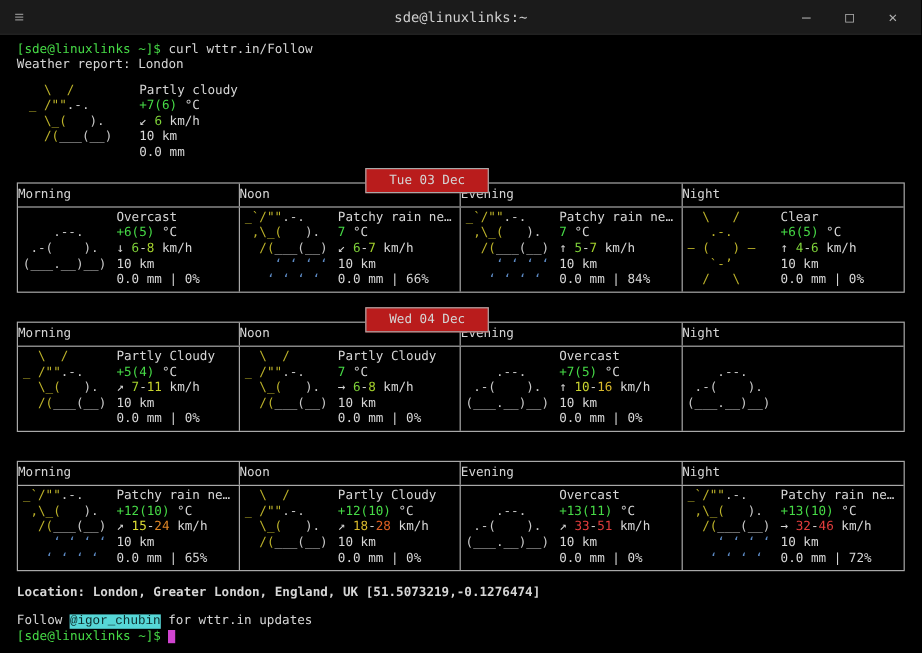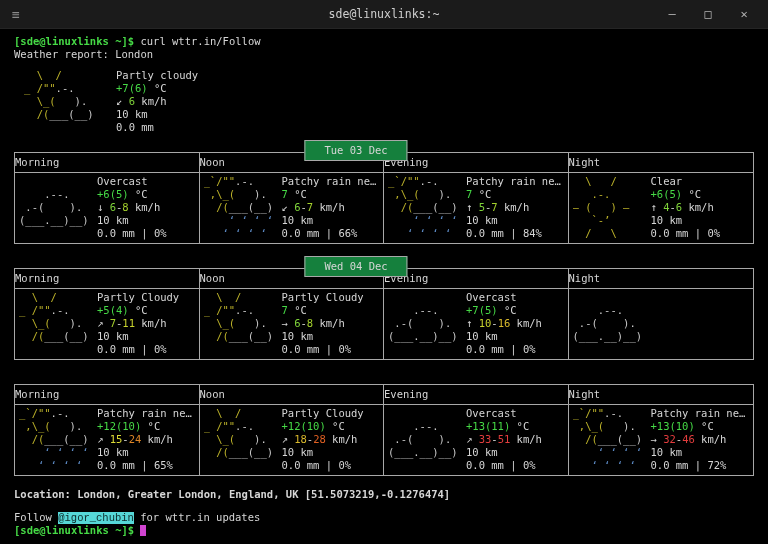--- a/index.html
+++ b/index.html
@@ -9,21 +9,21 @@
             position:relative;border-bottom:1px solid #252525;}
   .hamburger{position:absolute;left:12px;color:#8a8a8a;font-size:13px;cursor:default;}
   .title{margin:0 auto;color:var(--titleFg);font-size:11.5px;}
   .controls{position:absolute;right:6px;display:flex;}
   .controls span{width:36px;text-align:center;color:#b3b3b3;font-size:12px;cursor:default;}
   .terminal{height:516px;overflow:hidden;padding:6px 0 0 14px;background:#000;
             font-size:10.5px;line-height:13px;color:var(--fg);}
   .line{white-space:pre;height:13px;}
   pre{margin:0;font:inherit;white-space:pre;}
   .green{color:var(--green);}
-  .bold{font-weight:bold;}
+  .bold{font-weight:normal;}
   .c-fg{color:var(--fg);}
   .c-sun{color:var(--sun);}
   .c-cloud{color:var(--cloud);}
   .c-rain{color:var(--rain);}
   .c-green{color:var(--green);}
   .c-w118{color:var(--w118);} .c-w154{color:var(--w154);} .c-w190{color:var(--w190);}
   .c-w226{color:var(--w226);} .c-w220{color:var(--w220);} .c-w208{color:var(--w208);}
   .c-w202{color:var(--w202);} .c-w196{color:var(--w196);}
   #current{display:flex;margin:8px 0 0 10px;}
   #current .art{margin-right:20px;}
@@ -32,21 +32,21 @@
             box-sizing:border-box;}
   #tables .fc-table:first-child{margin-top:18px;}
   .fc-head{display:grid;grid-template-columns:repeat(4,1fr);border-bottom:1px solid var(--border);}
   .fc-head>div{text-align:left;padding:3px 0;border-right:1px solid var(--border);}
   .fc-head>div:last-child{border-right:none;}
   .fc-body{display:grid;grid-template-columns:repeat(4,1fr);}
   .fc-cell{display:flex;border-right:1px solid var(--border);padding:2px 2px 3px 4px;overflow:hidden;}
   .fc-cell:last-child{border-right:none;}
   .fc-cell .art{margin-right:6px;}
   .fc-date{position:absolute;top:-13px;left:calc(50% - 28px);transform:translateX(-50%);
-           border:1px solid var(--border);background:#15803d;padding:3px 19px;z-index:3;white-space:pre;}
+           border:1px solid var(--border);background:#b91c1c;padding:3px 19px;z-index:3;white-space:pre;}
   .loc{margin-top:12px;font-weight:bold;}
   .follow{margin-top:10px;}
   .handle{background:var(--cyanBg);color:var(--cyanText);font-family:Liberation Mono, monospace;}
   .cursor{display:inline-block;width:6px;height:11px;background:var(--cursor);vertical-align:text-bottom;}
 </style>
 </head>
 <body>
 
 <div class="window">
   <div class="titlebar">

